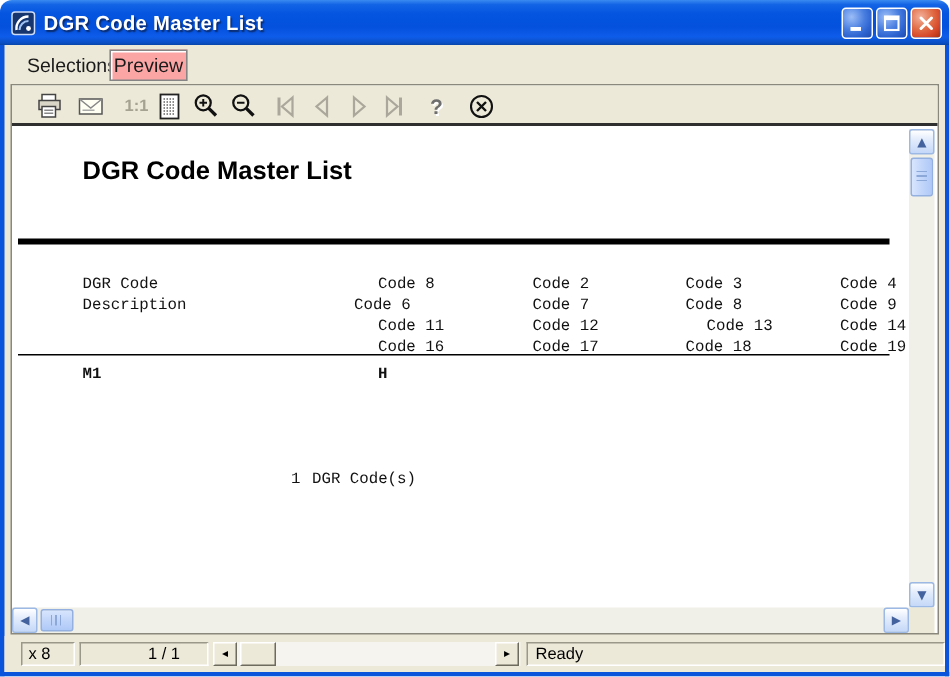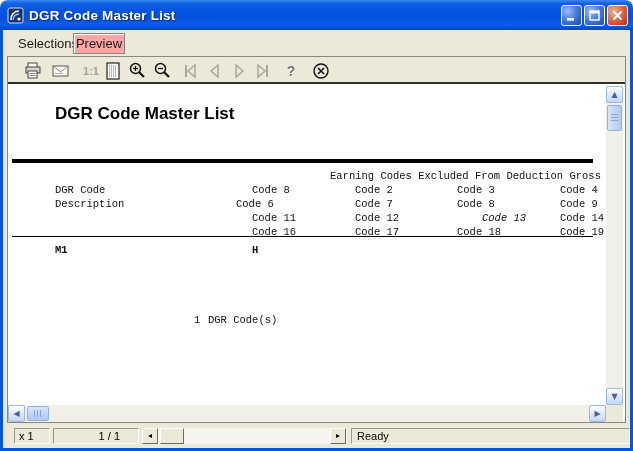--- a/index.html
+++ b/index.html
@@ -186,37 +186,36 @@
             <circle cx="10" cy="10" r="7" fill="none" stroke="#111" stroke-width="1.4"></circle>
             <path d="M7 7 L13 13 M13 7 L7 13" stroke="#111" stroke-width="1.6"></path>
           </svg>
         </span>
       </div>
 
       <div class="report">
         <span class="rtitle">DGR Code Master List</span>
         <div class="rule-thick"></div>
 
-        <span class="mono" style="left:322px;top:84px;">Earning Codes Excluded From Deduction Gross</span>
 
         <span class="mono" style="left:47px;top:98px;">DGR Code</span>
         <span class="mono" style="left:244px;top:98px;">Code 8</span>
         <span class="mono" style="left:347px;top:98px;">Code 2</span>
         <span class="mono" style="left:449px;top:98px;">Code 3</span>
         <span class="mono" style="left:552px;top:98px;">Code 4</span>
 
         <span class="mono" style="left:47px;top:112px;">Description</span>
         <span class="mono" style="left:228px;top:112px;">Code 6</span>
         <span class="mono" style="left:347px;top:112px;">Code 7</span>
         <span class="mono" style="left:449px;top:112px;">Code 8</span>
         <span class="mono" style="left:552px;top:112px;">Code 9</span>
 
         <span class="mono" style="left:244px;top:126px;">Code 11</span>
         <span class="mono" style="left:347px;top:126px;">Code 12</span>
-        <span class="mono" style="left:474px;top:126px;font-style:italic;">Code 13</span>
+        <span class="mono" style="left:463px;top:126px;">Code 13</span>
         <span class="mono" style="left:552px;top:126px;">Code 14</span>
 
         <span class="mono" style="left:244px;top:140px;">Code 16</span>
         <span class="mono" style="left:347px;top:140px;">Code 17</span>
         <span class="mono" style="left:449px;top:140px;">Code 18</span>
         <span class="mono" style="left:552px;top:140px;">Code 19</span>
 
         <div class="rule-thin"></div>
 
         <span class="mono" style="left:47px;top:158px;font-weight:bold;">M1</span>
@@ -235,21 +234,21 @@
       <div class="hscroll">
         <span class="xbtn" style="left:0;top:0;width:17px;height:17px;">◀</span>
         <span class="xthumb-h" style="left:19px;width:22px;"></span>
         <span class="xbtn" style="left:581px;top:0;width:17px;height:17px;">▶</span>
       </div>
       <div class="corner"></div>
     </div>
 
     <div class="statusbar">
       <span class="spanel" style="left:11px;width:36px;padding-left:4px;">
-        <span>x 1</span>
+        <span>x 8</span>
       </span>
       <span class="spanel" style="left:50px;width:86px;justify-content:flex-end;padding-right:18px;">
         <span>1 / 1</span>
       </span>
       <span class="cls-scroll">
         <span class="cbtn" style="left:0;">◂</span>
         <span class="cthumb" style="left:18px;width:24px;"></span>
         <span class="cbtn" style="left:188px;">▸</span>
       </span>
       <span class="spanel" style="left:348px;width:279px;padding-left:5px;">

